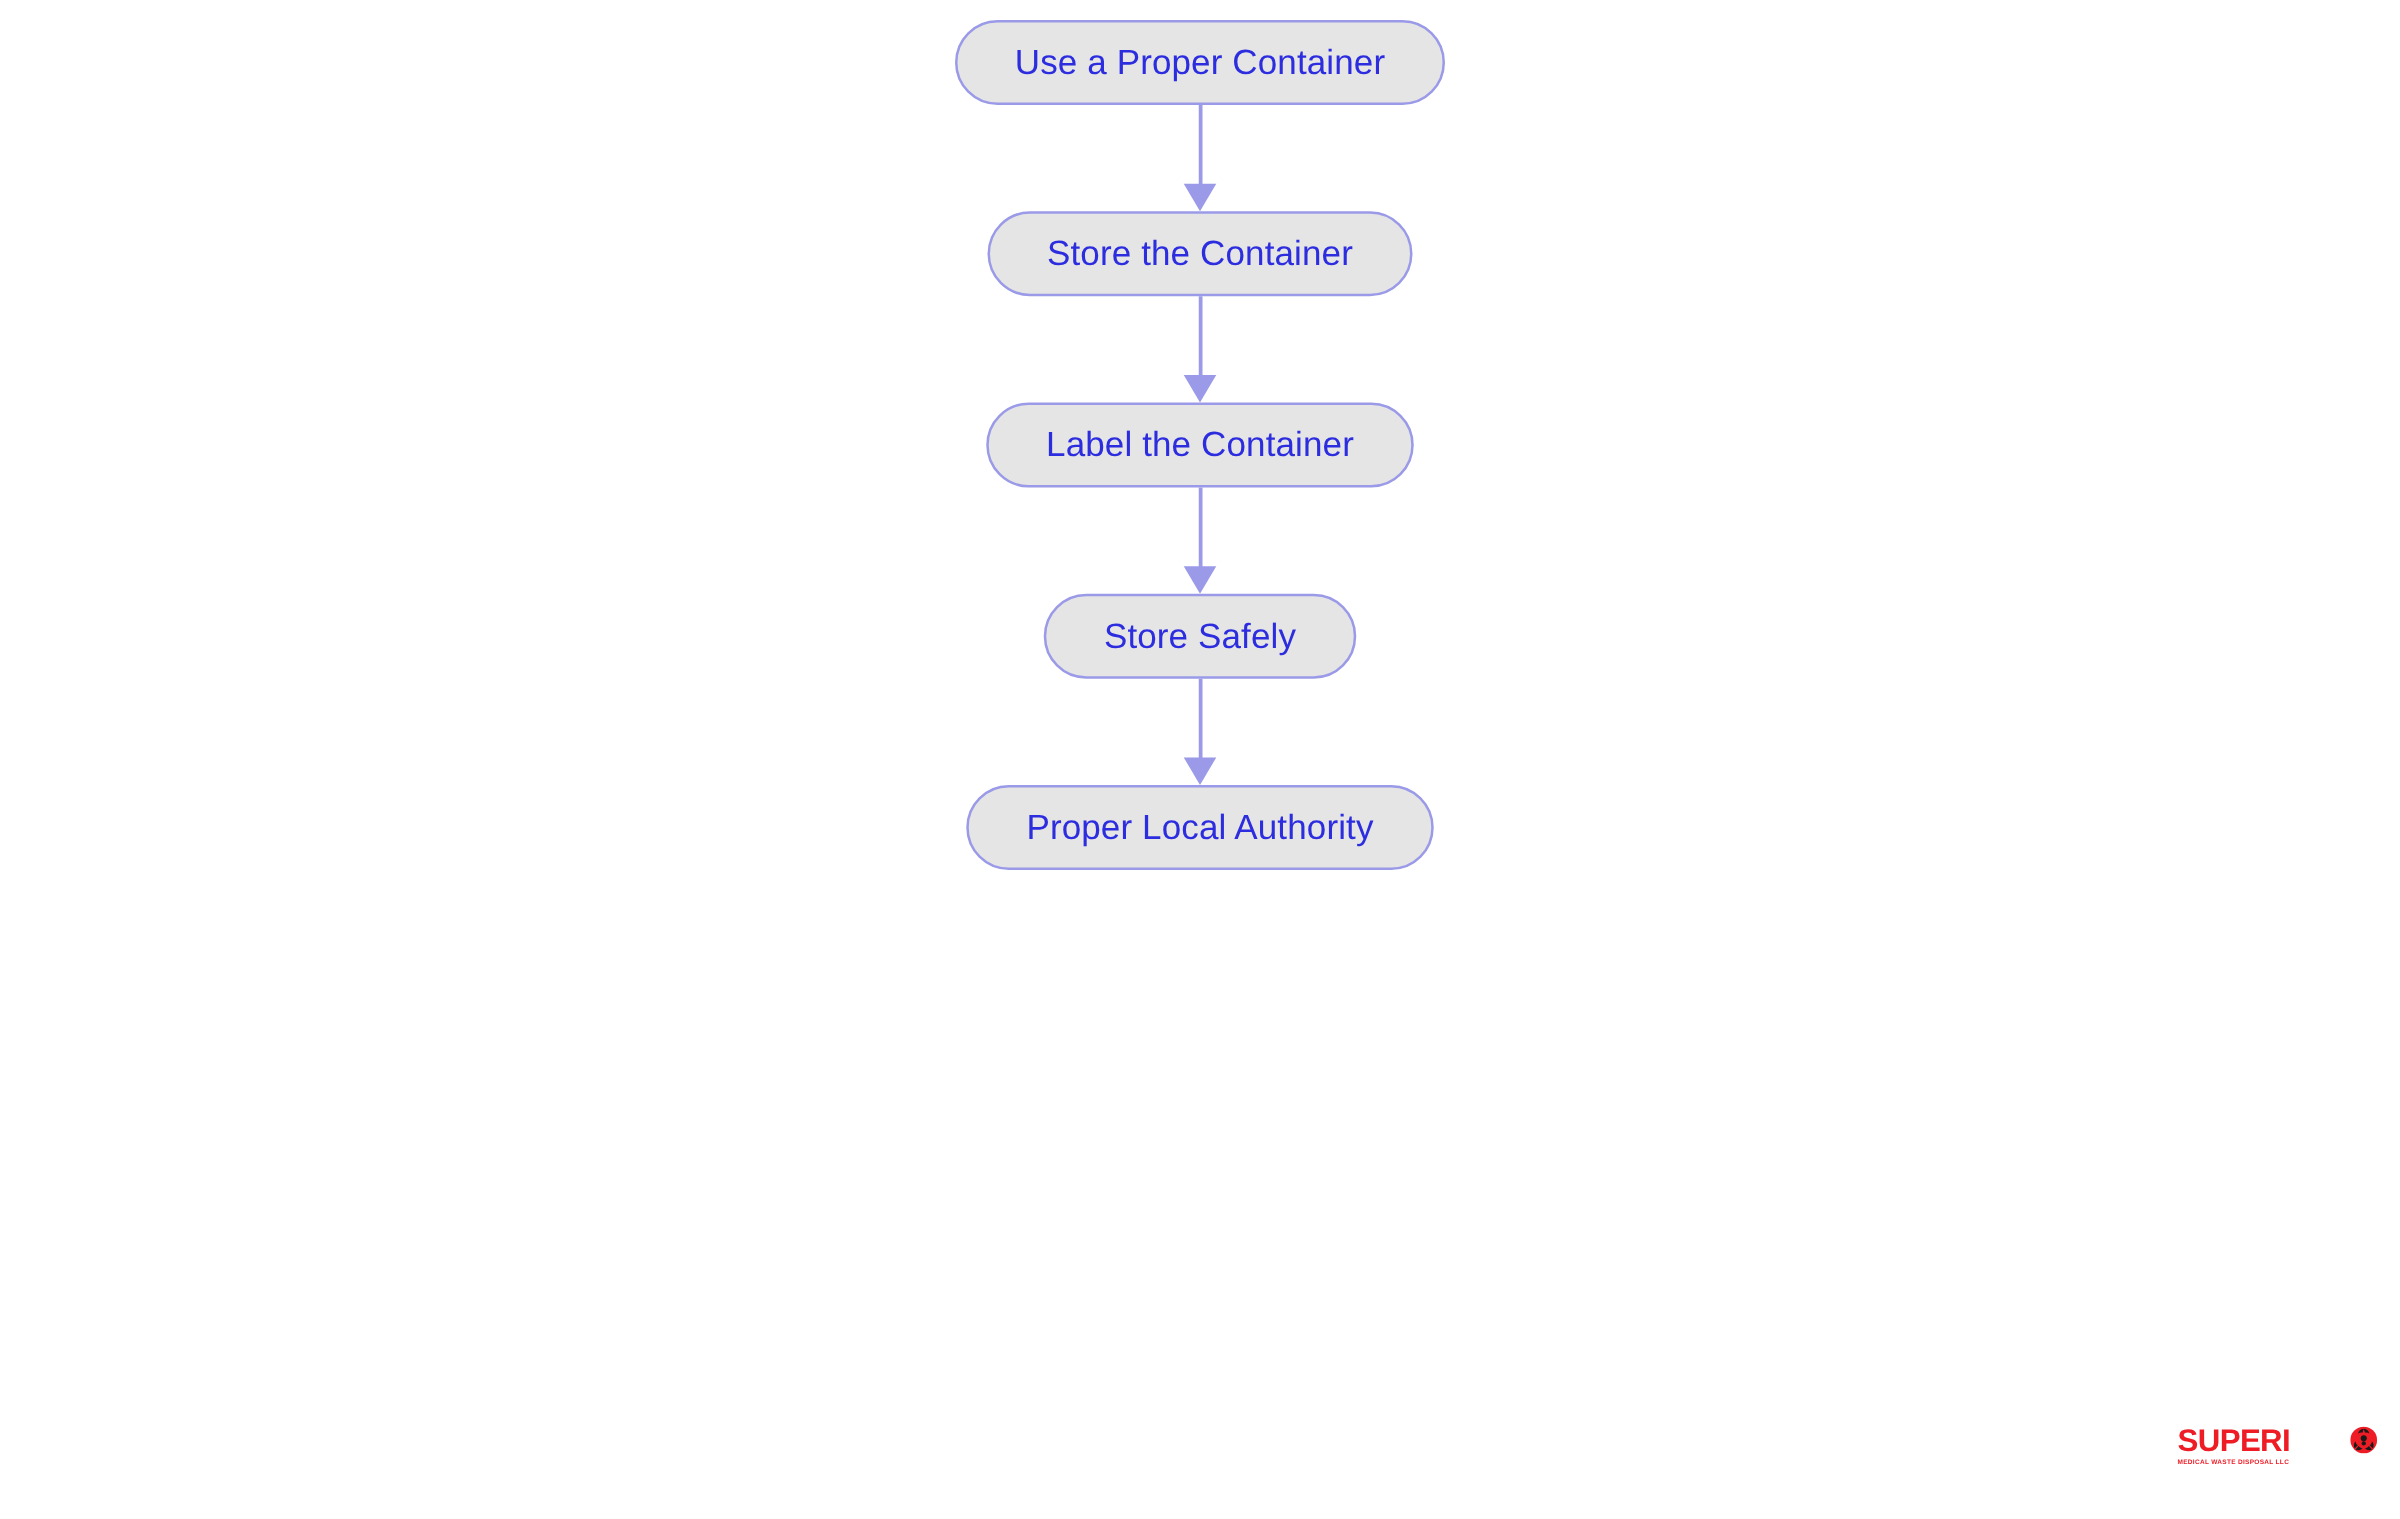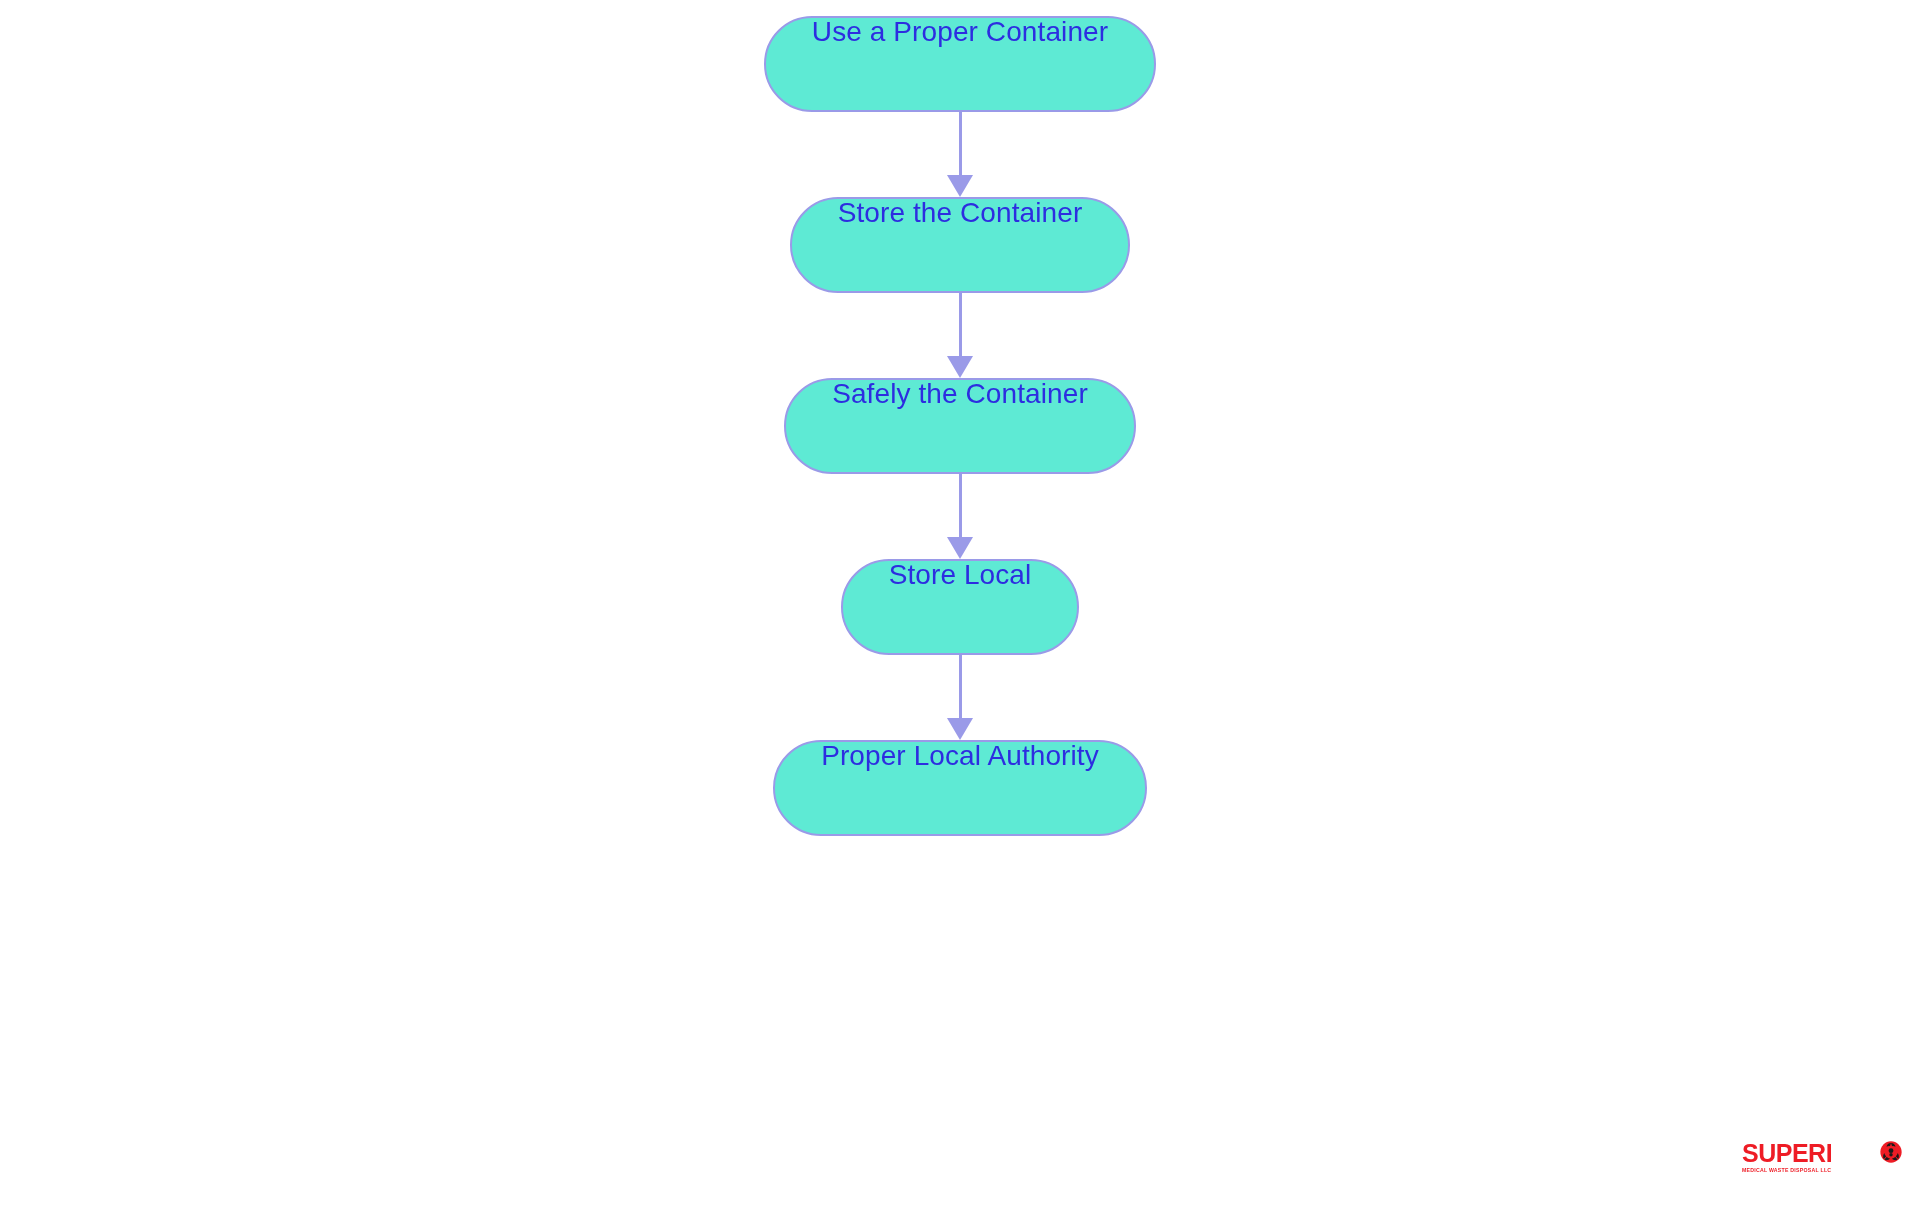--- a/index.html
+++ b/index.html
@@ -28,25 +28,26 @@
 
   .node-row {
     display: flex;
     justify-content: center;
     align-items: center;
     width: 100%;
   }
 
   .node {
     box-sizing: border-box;
-    background: #5eead4;
+    background: #e5e5e5;
     border: 2px solid #9a9ae8;
     border-radius: 48px;
-    height: 96px;
+    height: 68px;
     display: flex;
+    align-items: center;
     justify-content: center;
     padding: 0 46px;
   }
 
   .node-label {
     color: #2d2de0;
     font-family: "Liberation Sans", sans-serif;
     font-size: 28px;
     font-weight: 400;
     letter-spacing: 0.1px;
@@ -135,32 +136,32 @@
     </div>
   </div>
 
   <div class="connector">
     <div class="connector-line" style="height:64px;"></div>
     <div class="connector-head"></div>
   </div>
 
   <div class="node-row">
     <div class="node" style="min-width:298px;">
-      <span class="node-label">Safely the Container</span>
+      <span class="node-label">Label the Container</span>
     </div>
   </div>
 
   <div class="connector">
     <div class="connector-line" style="height:64px;"></div>
     <div class="connector-head"></div>
   </div>
 
   <div class="node-row">
     <div class="node" style="min-width:214px;">
-      <span class="node-label">Store Local</span>
+      <span class="node-label">Store Safely</span>
     </div>
   </div>
 
   <div class="connector">
     <div class="connector-line" style="height:64px;"></div>
     <div class="connector-head"></div>
   </div>
 
   <div class="node-row">
     <div class="node" style="min-width:348px;">

